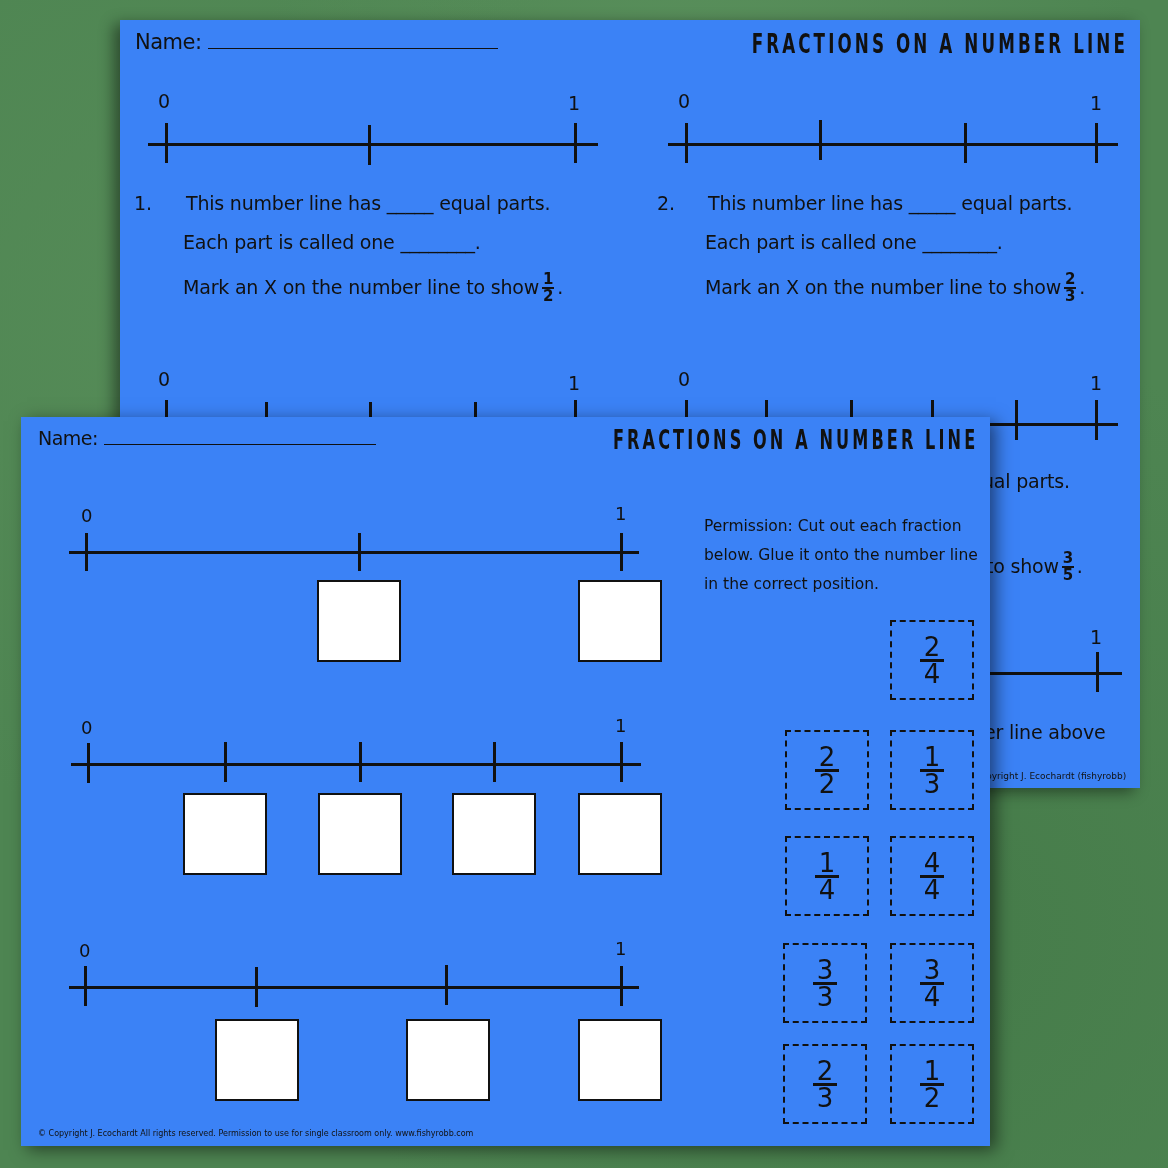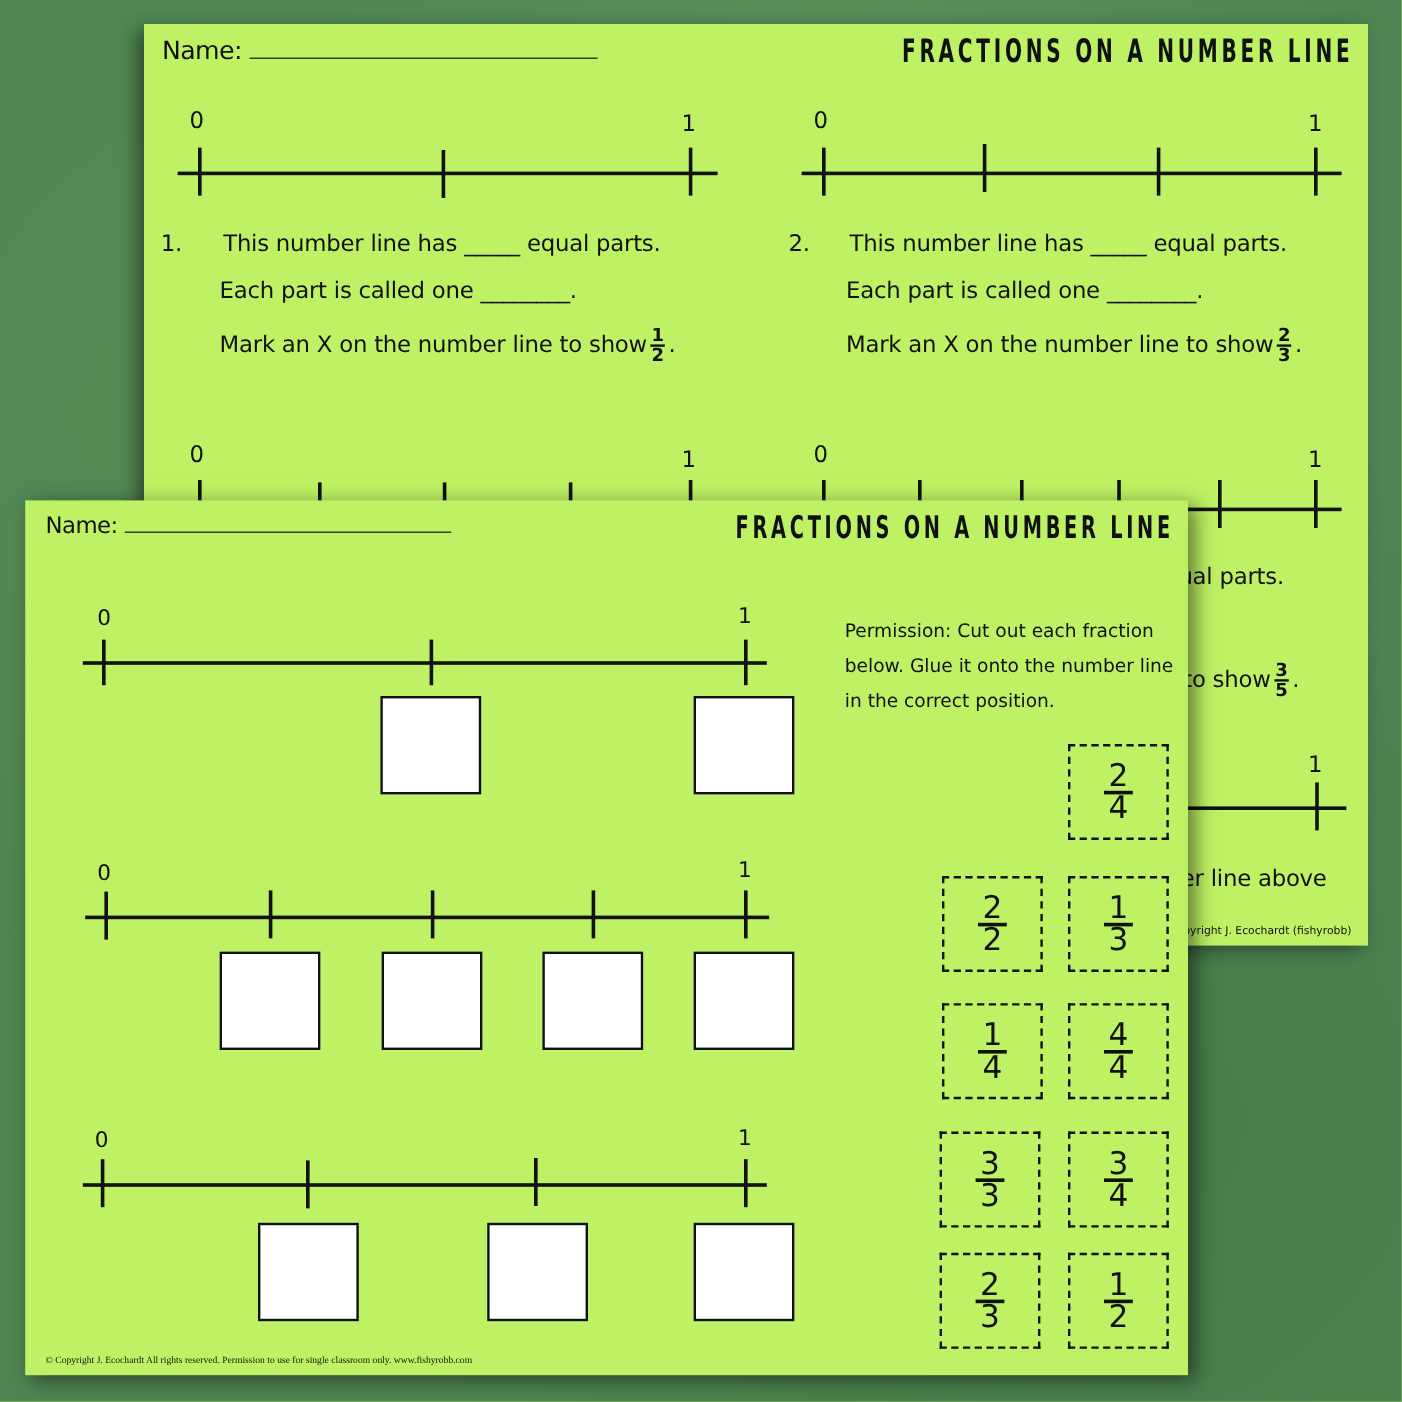--- a/index.html
+++ b/index.html
@@ -1,20 +1,20 @@
 <!DOCTYPE html>
 <html><head>
 <meta charset="utf-8">
 <style>
   html,body{margin:0;padding:0;}
   body{width:1168px;height:1168px;position:relative;overflow:hidden;
     background:#4e8552;
     background-image:radial-gradient(circle at 20% 30%,#568c58 0,transparent 40%),radial-gradient(circle at 80% 80%,#467c4a 0,transparent 45%),radial-gradient(circle at 60% 10%,#5a905c 0,transparent 35%);
     font-family:"DejaVu Sans",sans-serif;color:#111;}
-  .sheet{position:absolute;background:#bef264;}
+  .sheet{position:absolute;background:#3b82f6;}
   .back{left:120px;top:20px;width:1020px;height:768px;box-shadow:-6px 4px 14px rgba(0,0,0,.45);}
   .front{left:21px;top:417px;width:969px;height:729px;box-shadow:6px 4px 16px rgba(0,0,0,.5);}
   .name{position:absolute;font-size:21px;letter-spacing:-.5px;}
   .name .line{display:inline-block;border-bottom:1.5px solid #111;vertical-align:baseline;margin-left:6px;height:16px;}
   .title{position:absolute;font-family:"DejaVu Sans",sans-serif;font-weight:bold;font-size:27px;letter-spacing:5px;transform:scaleX(.62);transform-origin:right top;white-space:nowrap;}
   .nl{position:absolute;}
   .nl .axis{position:absolute;height:3px;background:#111;left:0;right:0;}
   .tick{position:absolute;width:3px;background:#111;}
   .lbl{position:absolute;font-size:19px;}
   .q{position:absolute;font-size:19px;letter-spacing:-.2px;white-space:nowrap;}
@@ -217,14 +217,14 @@
       </span>
     </div>
   <div class="card" style="left:869px;top:627px;">
       <span class="frac">
         <span>1</span>
         <span class="bar"></span>
         <span>2</span>
       </span>
     </div>
 
-  <div class="copy" style="left:17px;top:712px;font-size:8px;font-family:Liberation Serif, serif;">© Copyright J. Ecochardt All rights reserved. Permission to use for single classroom only.  www.fishyrobb.com</div>
+  <div class="copy" style="left:17px;top:712px;font-size:8px;">© Copyright J. Ecochardt All rights reserved. Permission to use for single classroom only.  www.fishyrobb.com</div>
 </div>
 
 </body></html>

